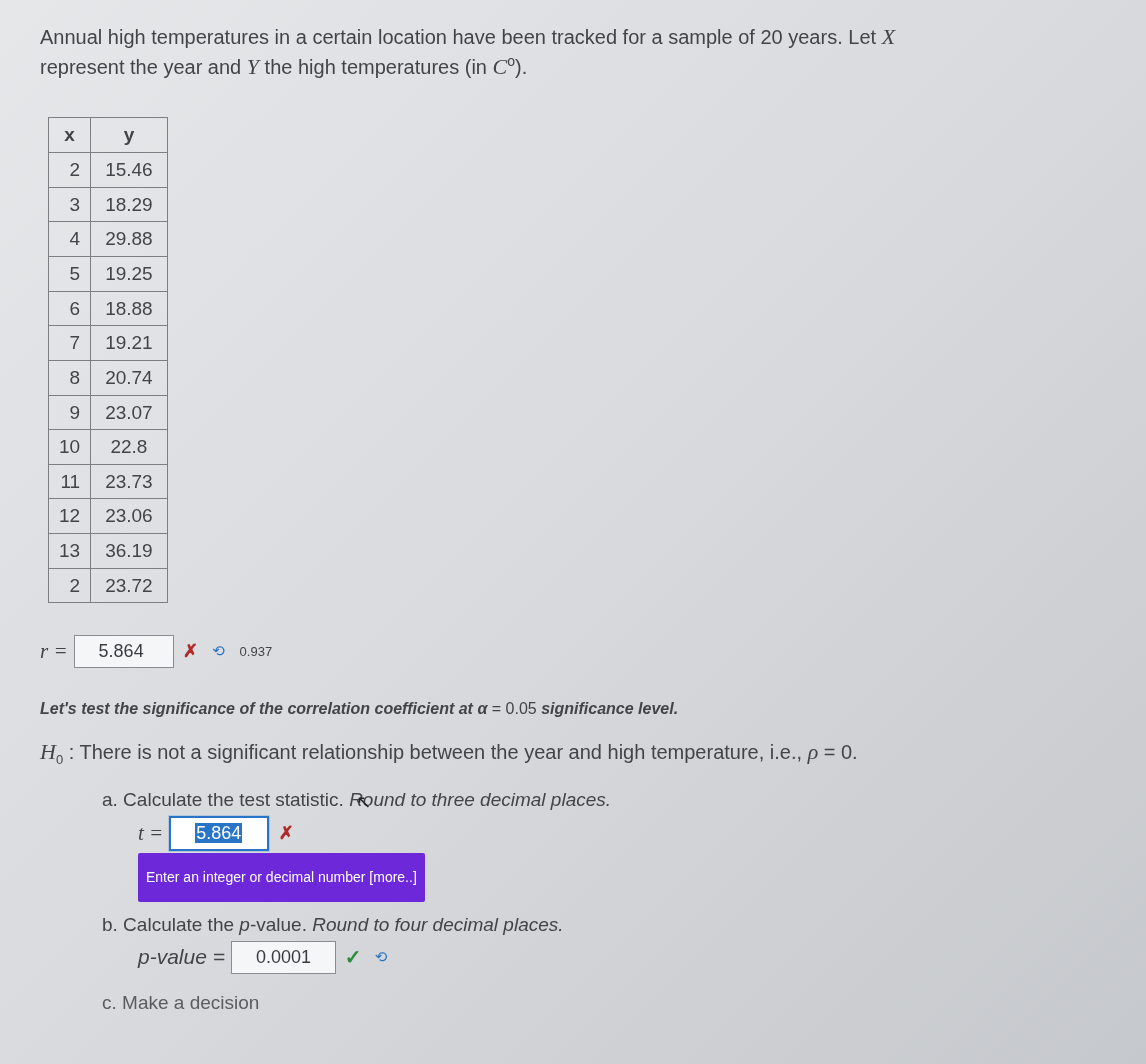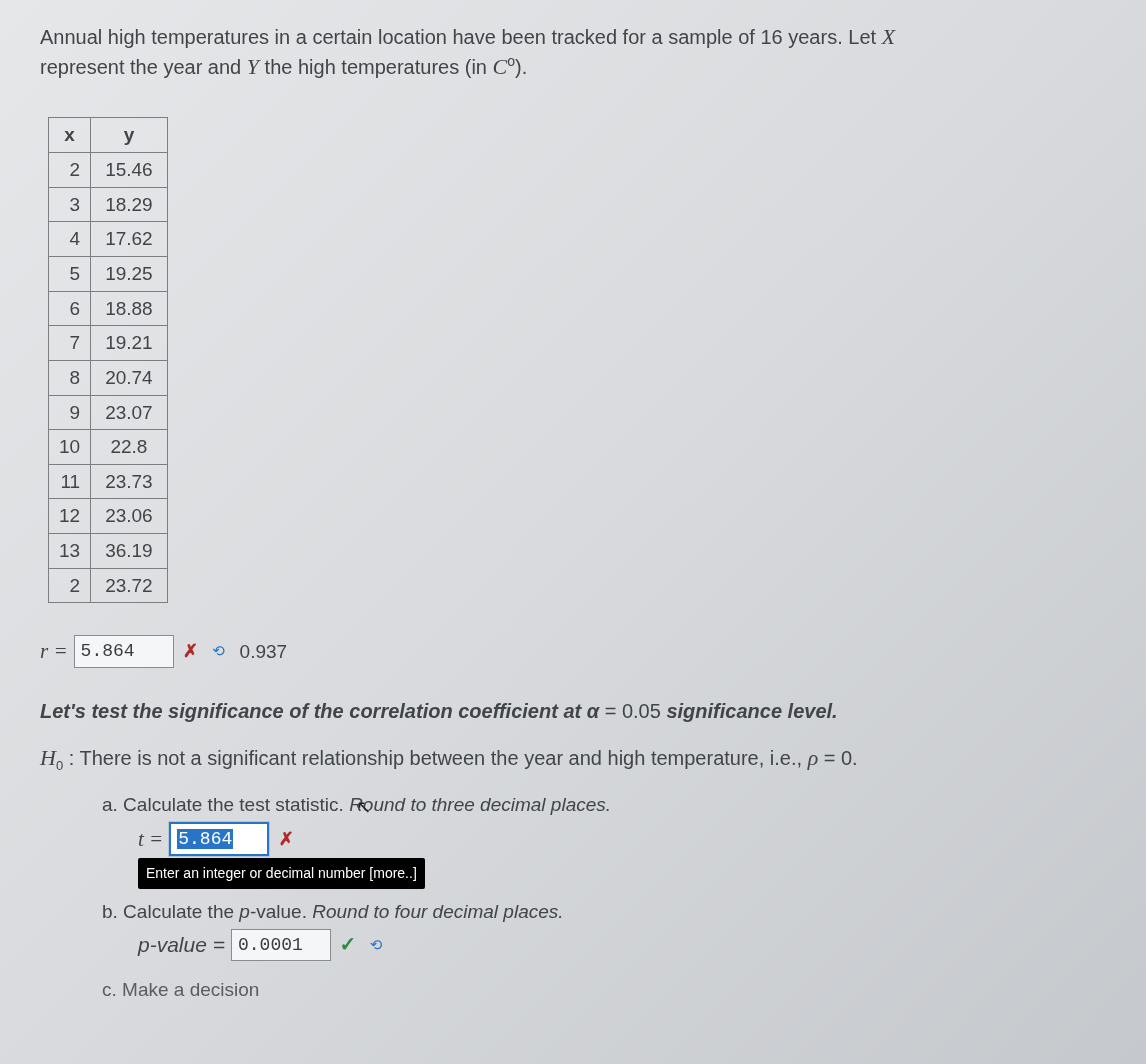--- a/index.html
+++ b/index.html
@@ -43,26 +43,25 @@
     display: flex;
     align-items: center;
     gap: 6px;
     margin-bottom: 30px;
     margin-left: 0;
   }
   .eq-label { font-style: italic; font-family: 'Times New Roman', serif; font-size: 21px; }
   .input-box {
     border: 1px solid #8a8d90;
     background: #f5f6f7;
-    padding: 3px 6px;
+    padding: 3px 24px;
     min-width: 100px;
     font-size: 18px;
     color: #3a3d40;
     display: inline-block;
-    font-family: Liberation Mono, monospace;
   }
   .input-box.focused {
     border: 2px solid #2874c7;
     background: #fff;
     color: #1a5da8;
     box-shadow: 0 0 0 1px rgba(40,116,199,0.2);
   }
   .input-box.focused .sel {
     background: #2874c7;
     color: #fff;
@@ -79,55 +78,55 @@
   .mark.wrong { color: #b02a2a; font-size: 18px; }
   .mark.right { color: #2e8b3d; font-size: 20px; }
   .retry-icon {
     display: inline-flex;
     align-items: center;
     justify-content: center;
     width: 22px; height: 22px;
     color: #2874c7;
     font-size: 15px;
   }
-  .correct-ans { font-size: 19px; color: #414548; margin-left: 4px; }
+  .correct-ans { font-size: 13px; color: #414548; margin-left: 4px; }
   .hypo-block { margin-top: 8px; }
-  .hypo-title { font-style: italic; font-weight: bold; margin-bottom: 18px; font-size: 20px; }
+  .hypo-title { font-style: italic; font-weight: bold; margin-bottom: 18px; font-size: 16px; }
   .hypo-line { margin-bottom: 18px; font-size: 20px; }
   .hypo-line .sub { font-size: 13px; vertical-align: sub; }
   .sub-items { margin-left: 62px; margin-top: 4px; }
   .sub-item { margin-bottom: 10px; }
   .sub-item-label { font-size: 19px; }
   .sub-item-label .ital { font-style: italic; }
   .sub-ans { margin-left: 36px; margin-top: 4px; display: flex; align-items: center; gap: 6px; }
   .tooltip {
-    background: #000000;
+    background: #6d28d9;
     color: #fff;
     font-size: 14px;
-    padding: 6px 8px;
+    padding: 15px 8px;
     border-radius: 2px;
     margin-left: 36px;
     margin-top: 2px;
     display: inline-block;
   }
   .cursor-arrow {
     position: absolute;
     font-size: 18px;
     color: #222;
     pointer-events: none;
   }
   .cut-text { color: #5a5d60; font-size: 19px; margin-left: 62px; margin-top: 16px;}
 </style>
 </head>
 <body>
 
 <div class="page">
 
   <div class="problem-text">
-    <span>Annual high temperatures in a certain location have been tracked for a sample of 16 years. Let </span><span class="italic-var">X</span><br>
+    <span>Annual high temperatures in a certain location have been tracked for a sample of 20 years. Let </span><span class="italic-var">X</span><br>
     <span>represent the year and </span><span class="italic-var">Y</span><span> the high temperatures (in </span><span class="italic-var">C</span><span class="sup">o</span><span>).</span>
   </div>
 
   <table class="data">
     <thead>
       <tr>
         <th>x</th>
         <th>y</th>
       </tr>
     </thead>
@@ -135,21 +134,21 @@
       <tr>
           <td class="xcell">2</td>
           <td>15.46</td>
         </tr>
       <tr>
           <td class="xcell">3</td>
           <td>18.29</td>
         </tr>
       <tr>
           <td class="xcell">4</td>
-          <td>17.62</td>
+          <td>29.88</td>
         </tr>
       <tr>
           <td class="xcell">5</td>
           <td>19.25</td>
         </tr>
       <tr>
           <td class="xcell">6</td>
           <td>18.88</td>
         </tr>
       <tr>

